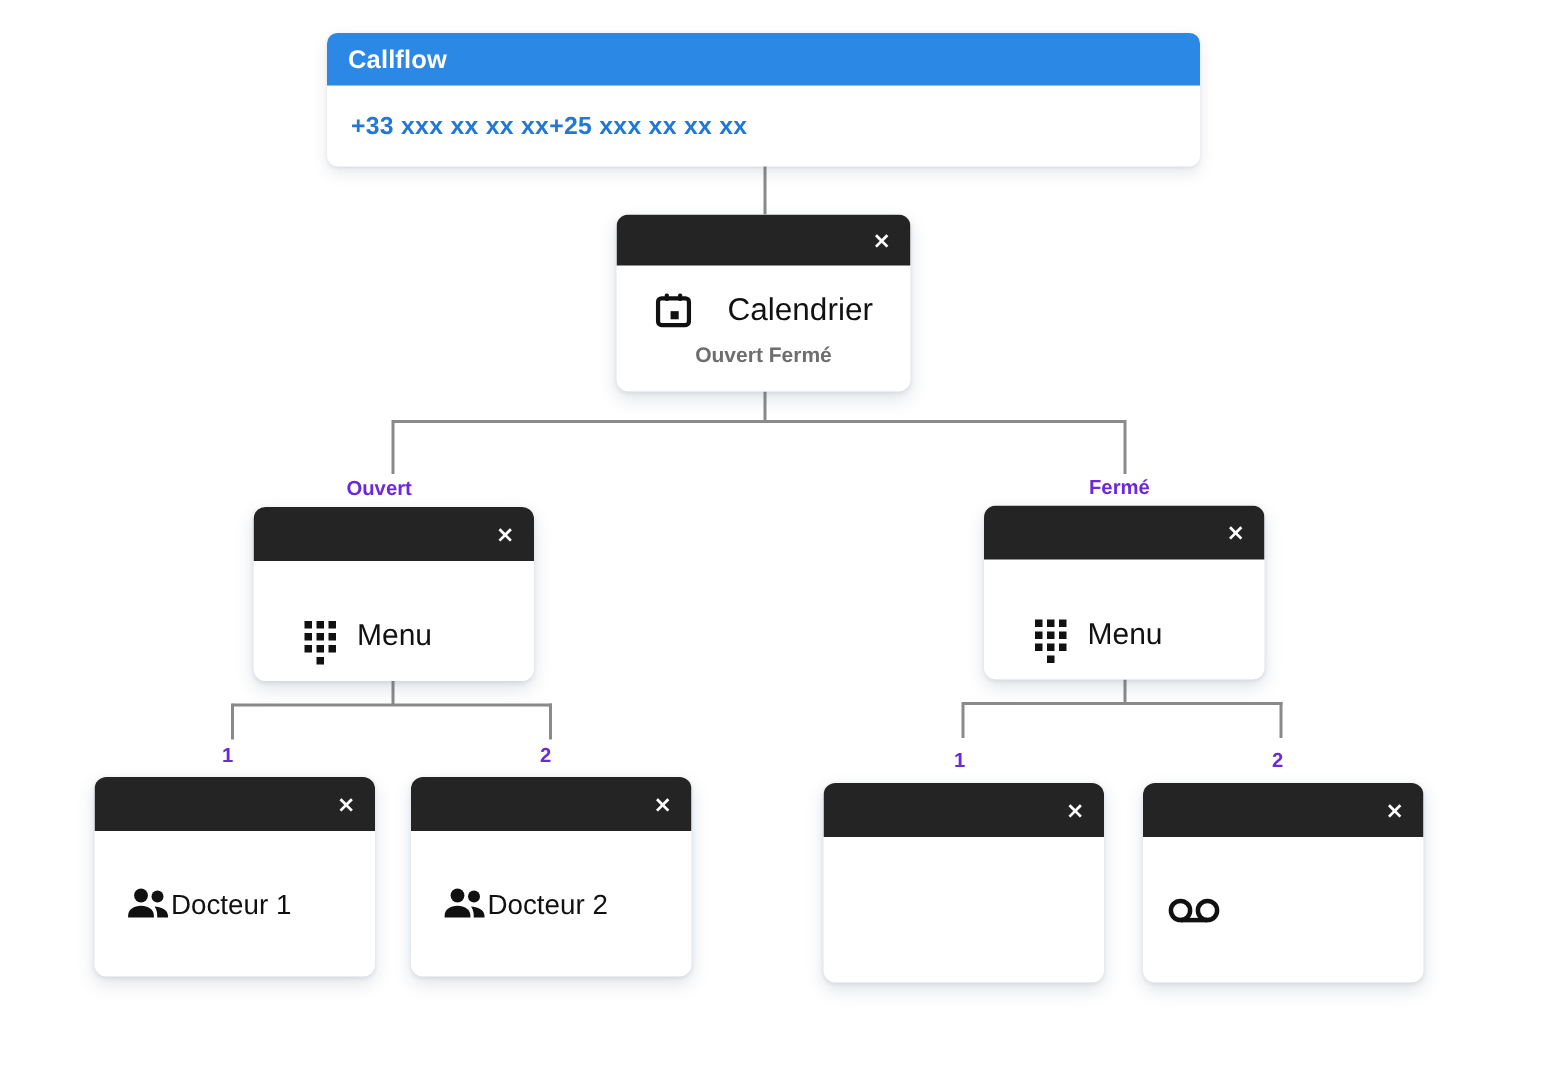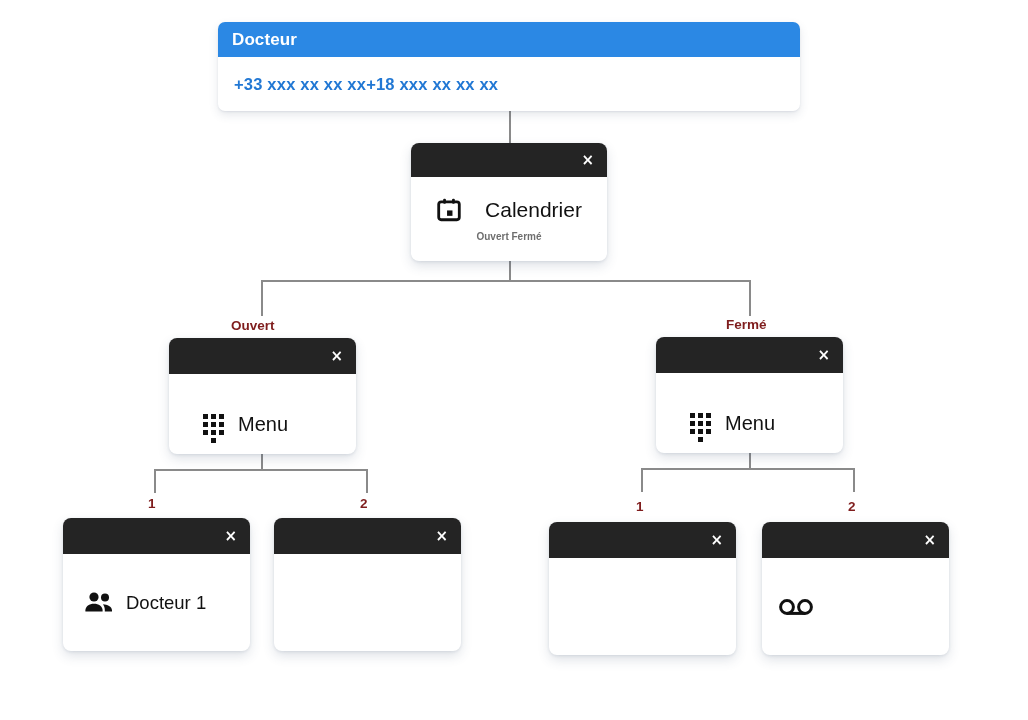--- a/index.html
+++ b/index.html
@@ -109,46 +109,46 @@
   #node-calendrier .node-body {
     height: 84px;
     flex-direction: column;
     justify-content: center;
     padding: 0;
   }
   .cal-row { display: flex; align-items: center; gap: 23px; }
   #node-calendrier .node-label { font-size: 21px; }
   .node-sub {
     margin-top: 8px;
-    font-size: 10px;
+    font-size: 14px;
     font-weight: bold;
     color: #6e6e6e;
   }
 
   .menu-node { width: 187px; height: 116px; }
   .menu-node .node-head { height: 36px; }
   .menu-node .node-body { height: 100px; padding-left: 34px; gap: 14px; }
   .menu-node .node-label { font-size: 20px; }
   #node-menu-ouvert { left: 169px; top: 338px; }
   #node-menu-ferme  { left: 656px; top: 337px; }
 
   .leaf-node { width: 187px; height: 133px; }
   .leaf-node .node-head { height: 36px; }
-  .leaf-node .node-body { height: 97px; padding-left: 21px; gap: 12px; }
+  .leaf-node .node-body { height: 97px; padding-left: 21px; }
   .leaf-node .node-label { font-size: 18.5px; line-height: 1.25; }
   #node-docteur1 { left: 63px;  top: 518px; }
   #node-docteur2 { left: 274px; top: 518px; }
   #node-degarde  { left: 549px; top: 522px; }
   #node-vocal    { left: 762px; top: 522px; }
   #node-vocal .node-body { padding-left: 16px; gap: 13px; }
 
   
   .branch-label {
     position: absolute;
-    color: #7f1d1d;
+    color: #6d28d9;
     font-weight: bold;
     white-space: nowrap;
   }
   .branch-label.big { font-size: 13.5px; }
   .branch-label.num { font-size: 13.5px; }
 
   
   .icon { display: inline-block; flex: 0 0 auto; line-height: 0; }
 
   
@@ -192,25 +192,25 @@
   <div class="conn v" style="left:154px; top:469px; height:24px;"></div>
   <div class="conn v" style="left:366px; top:469px; height:24px;"></div>
 
   <div class="conn v" style="left:749px; top:453px; height:16px;"></div>
   <div class="conn h" style="left:642px; top:468px; width:213px;"></div>
   <div class="conn v" style="left:641px; top:468px; height:24px;"></div>
   <div class="conn v" style="left:853px; top:468px; height:24px;"></div>
 
   <div class="root-card">
     <div class="root-head">
-      <span class="root-title">Docteur</span>
+      <span class="root-title">Callflow</span>
     </div>
     <div class="root-body">
       <span class="phone">+33 xxx xx xx xx</span>
-      <span class="phone">+18 xxx xx xx xx</span>
+      <span class="phone">+25 xxx xx xx xx</span>
     </div>
   </div>
 
   <div class="node" id="node-calendrier">
     <div class="node-head">
       <span class="close-icon">×</span>
     </div>
     <div class="node-body">
       <div class="cal-row">
         <span class="icon">
@@ -296,20 +296,31 @@
         </svg>
       </span>
       <span class="node-label">Docteur 1</span>
     </div>
   </div>
 
   <div class="node leaf-node" id="node-docteur2">
     <div class="node-head">
       <span class="close-icon">×</span>
     </div>
+    <div class="node-body">
+      <span class="icon">
+        <svg width="30" height="24" viewBox="0 0 30 24" fill="#111">
+          <circle cx="10" cy="6" r="4.6"></circle>
+          <circle cx="21" cy="6.6" r="4"></circle>
+          <path d="M1.4 19.5c0-4.2 3.9-6.7 8.6-6.7s8.6 2.5 8.6 6.7v1.1H1.4z"></path>
+          <path d="M19 13.3c4.2.25 9 2.2 9 6.2v1.1h-7.2v-1.6c0-2.3-.8-4.2-1.8-5.7z"></path>
+        </svg>
+      </span>
+      <span class="node-label">Docteur 2</span>
+    </div>
   </div>
 
   <div class="node leaf-node" id="node-degarde">
     <div class="node-head">
       <span class="close-icon">×</span>
     </div>
   </div>
 
   <div class="node leaf-node" id="node-vocal">
     <div class="node-head">

